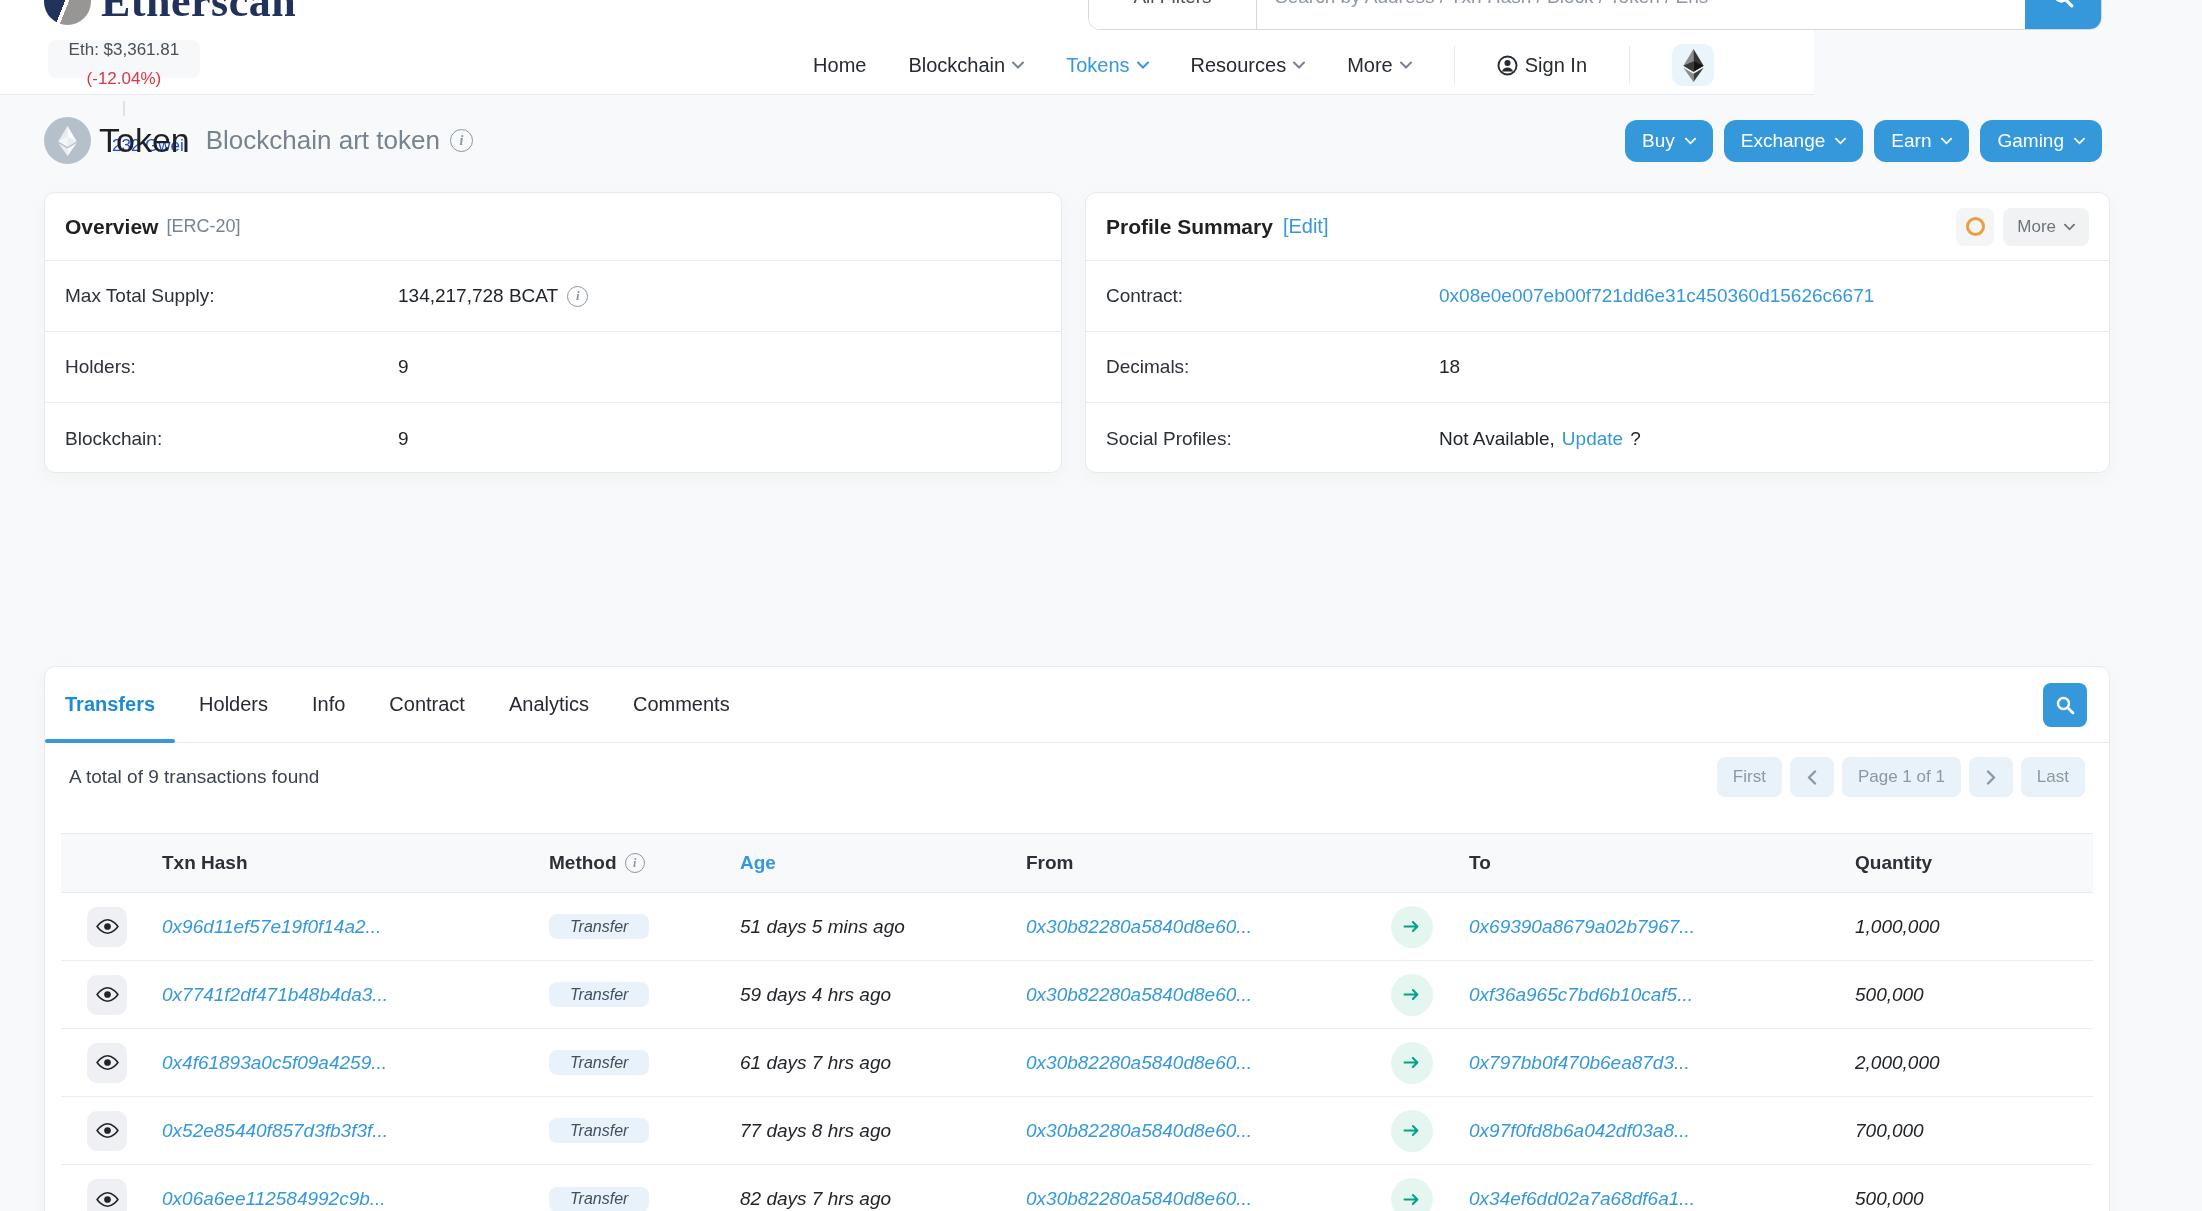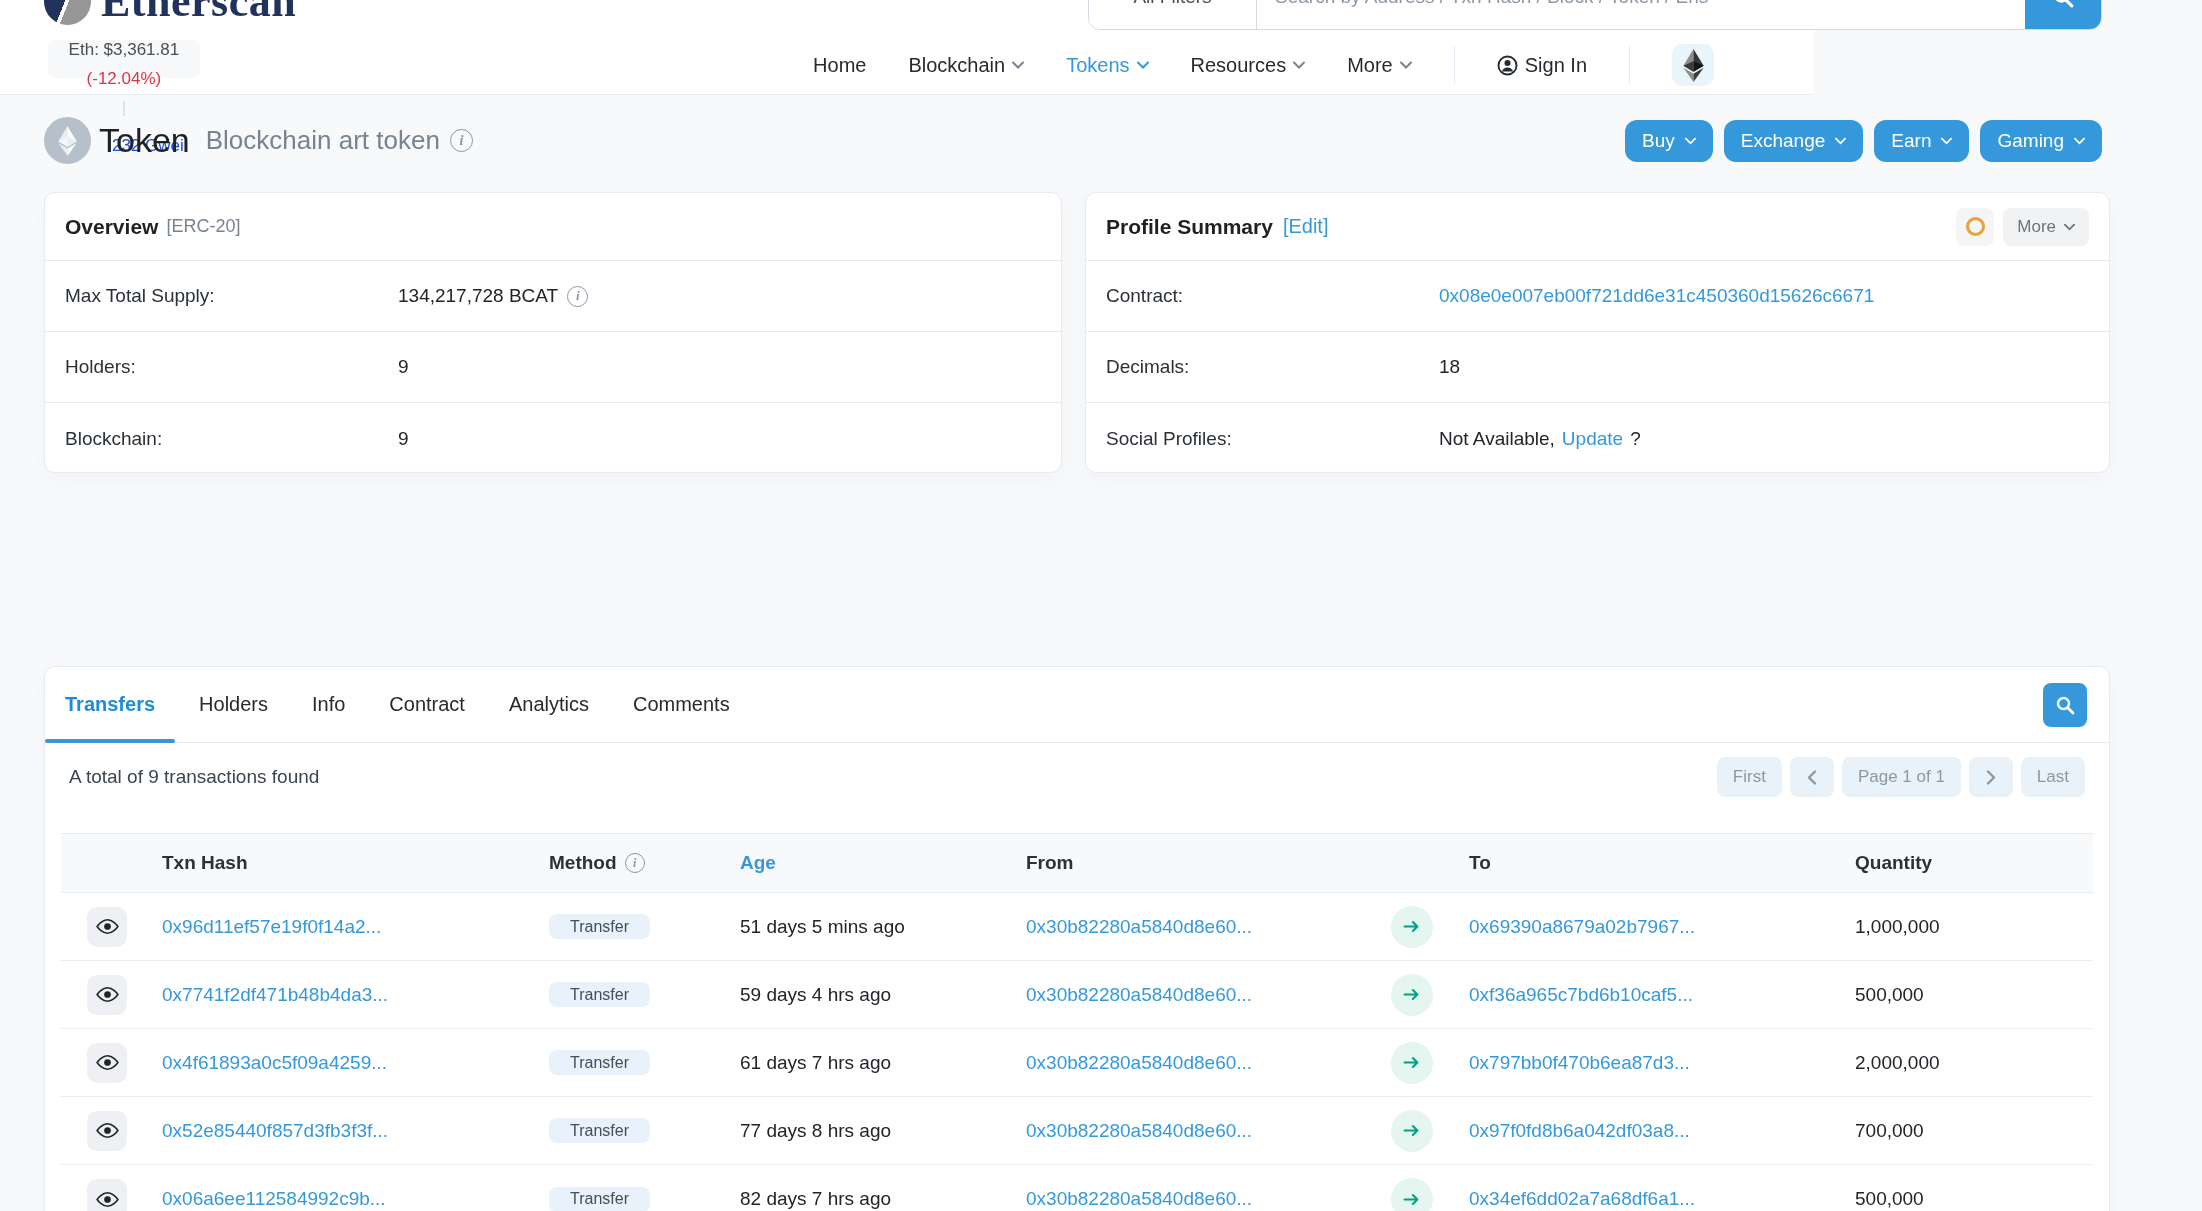--- a/index.html
+++ b/index.html
@@ -86,21 +86,21 @@
   .page-btn.chev { width:44px; padding:0; }
 
   .table { margin:22px 16px 0 16px; }
   .t-head, .t-row { display:grid; grid-template-columns:75px 387px 191px 286px 380px 63px 386px 1fr; align-items:center; }
   .t-head { height:60px; background:#f8f9fa; border-top:1px solid #e7eaf3; border-bottom:1px solid #e7eaf3;
     font-size:19px; font-weight:700; color:#2b3137; }
   .t-head > div, .t-row > div { padding-left:26px; }
   .t-head .c-arrow, .t-row .c-arrow { padding-left:0; display:flex; justify-content:center; }
   .th-age { color:#3498db; cursor:pointer; }
   .th-method { display:flex; align-items:center; }
-  .t-row { height:68px; border-bottom:1px solid #e9ecf1; font-size:19px; }
+  .t-row { height:68px; border-bottom:1px solid #e9ecf1; font-size:19px;font-style:italic; }
   .t-row:last-child { border-bottom:none; }
   .eye-btn { width:40px; height:40px; border-radius:10px; background:#eef0f3; display:flex; align-items:center; justify-content:center; }
   .badge { display:inline-flex; align-items:center; justify-content:center; height:25px; padding:0 21px;
     background:#e9f1fb; border-radius:8px; font-size:16px; color:#40505f; }
   .arrow-circle { width:42px; height:42px; border-radius:50%; background:#e4f6ef; display:flex; align-items:center; justify-content:center; }
   .qty { color:#212529; }
 </style>
 </head>
 <body>
 

